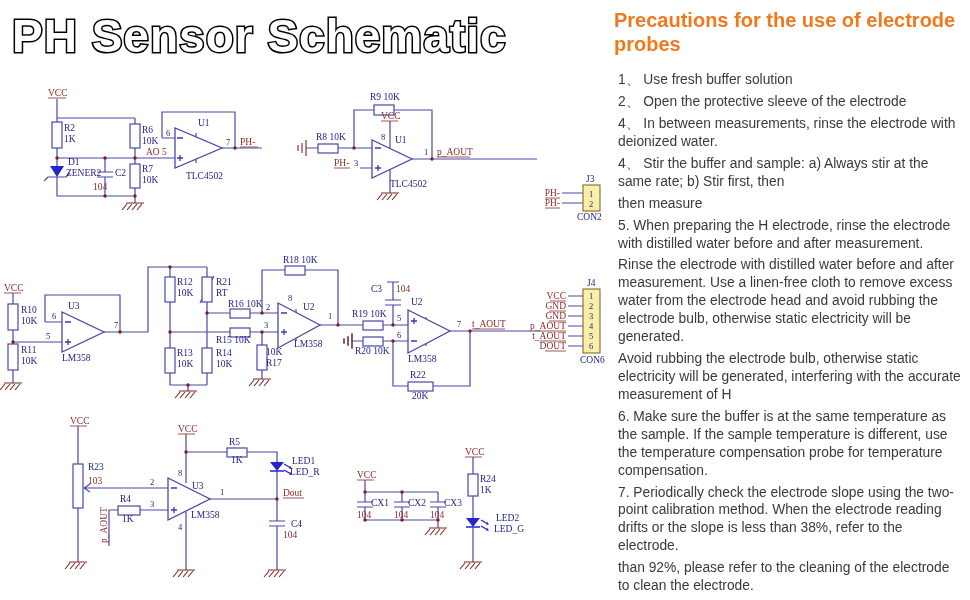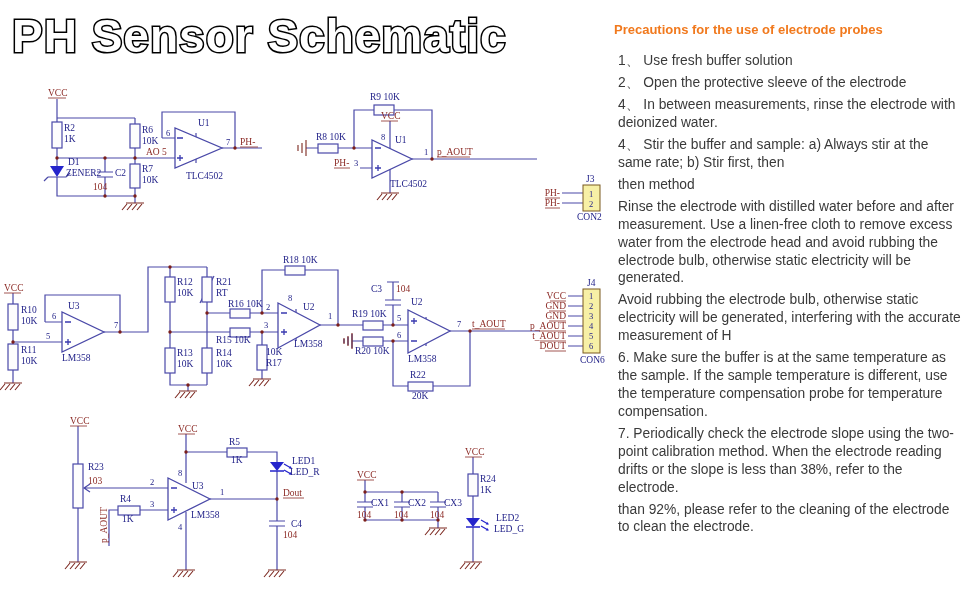--- a/index.html
+++ b/index.html
@@ -14,21 +14,21 @@
   .p{font:8.5px "Liberation Serif",serif;fill:#24248a;}
   .e{text-anchor:end;}
   .dot{fill:#7c1f1a;}
   .g{stroke:#7c2820;stroke-width:1.1;fill:none;}
   .u{stroke:#8c2b26;stroke-width:0.8;fill:none;}
   .s2{stroke:#3a3ab0;stroke-width:1.3;fill:none;}
   .led{fill:#2525cc;stroke:none;}
   .ledw{stroke:#2525cc;stroke-width:1.3;fill:none;}
   .con{fill:#f7f0a6;stroke:#7a5a20;stroke-width:1;}
   .panel{position:absolute;left:614px;top:6px;width:352px;color:#3a3a3a;font:13.8px/1.3 "Liberation Sans",sans-serif;}
-  .panel h2{margin:16px 0 15px 0;font-size:13px;line-height:1.18;font-weight:bold;color:#f1791d;}
+  .panel h2{margin:3px 0 15px 0;font-size:20px;line-height:1.18;font-weight:bold;color:#f1791d;}
   .panel .para{margin:4px;}
 </style>
 </head>
 <body>
 
 <div class="stage">
 
 <svg class="schem" width="970" height="600" viewBox="0 0 970 600">
   <defs>
     <g id="gnd" class="g">
@@ -269,21 +269,22 @@
 
   <path class="u" d="M48,98 H66 M381,121 H398 M4,293 H21 M70,426 H87 M178,434 H195 M357,480 H374 M465,457 H482 M240,147 H258 M334,168 H350 M437,157 H470 M472,329 H505 M283,498 H304 M545,198 H560 M545,208 H560 M550,301 H566 M549,311 H566 M549,321 H566 M539,331 H566 M540,341 H566 M545,351 H566"></path>
 </svg>
 
 <div class="panel">
   <h2>Precautions for the use of electrode probes</h2>
   <div class="para">1、 Use fresh buffer solution</div>
   <div class="para">2、 Open the protective sleeve of the electrode</div>
   <div class="para">4、 In between measurements, rinse the electrode with deionized water.</div>
   <div class="para">4、 Stir the buffer and sample: a) Always stir at the same rate; b) Stir first, then</div>
-  <div class="para">then method</div>
+  <div class="para">then measure</div>
+  <div class="para">5. When preparing the H electrode, rinse the electrode with distilled water before and after measurement.</div>
   <div class="para">Rinse the electrode with distilled water before and after measurement. Use a linen-free cloth to remove excess water from the electrode head and avoid rubbing the electrode bulb, otherwise static electricity will be generated.</div>
   <div class="para">Avoid rubbing the electrode bulb, otherwise static electricity will be generated, interfering with the accurate measurement of H</div>
   <div class="para">6. Make sure the buffer is at the same temperature as the sample. If the sample temperature is different, use the temperature compensation probe for temperature compensation.</div>
   <div class="para">7. Periodically check the electrode slope using the two-point calibration method. When the electrode reading drifts or the slope is less than 38%, refer to the electrode.</div>
   <div class="para">than 92%, please refer to the cleaning of the electrode to clean the electrode.</div>
 </div>
 
 </div>
 
 </body></html>

